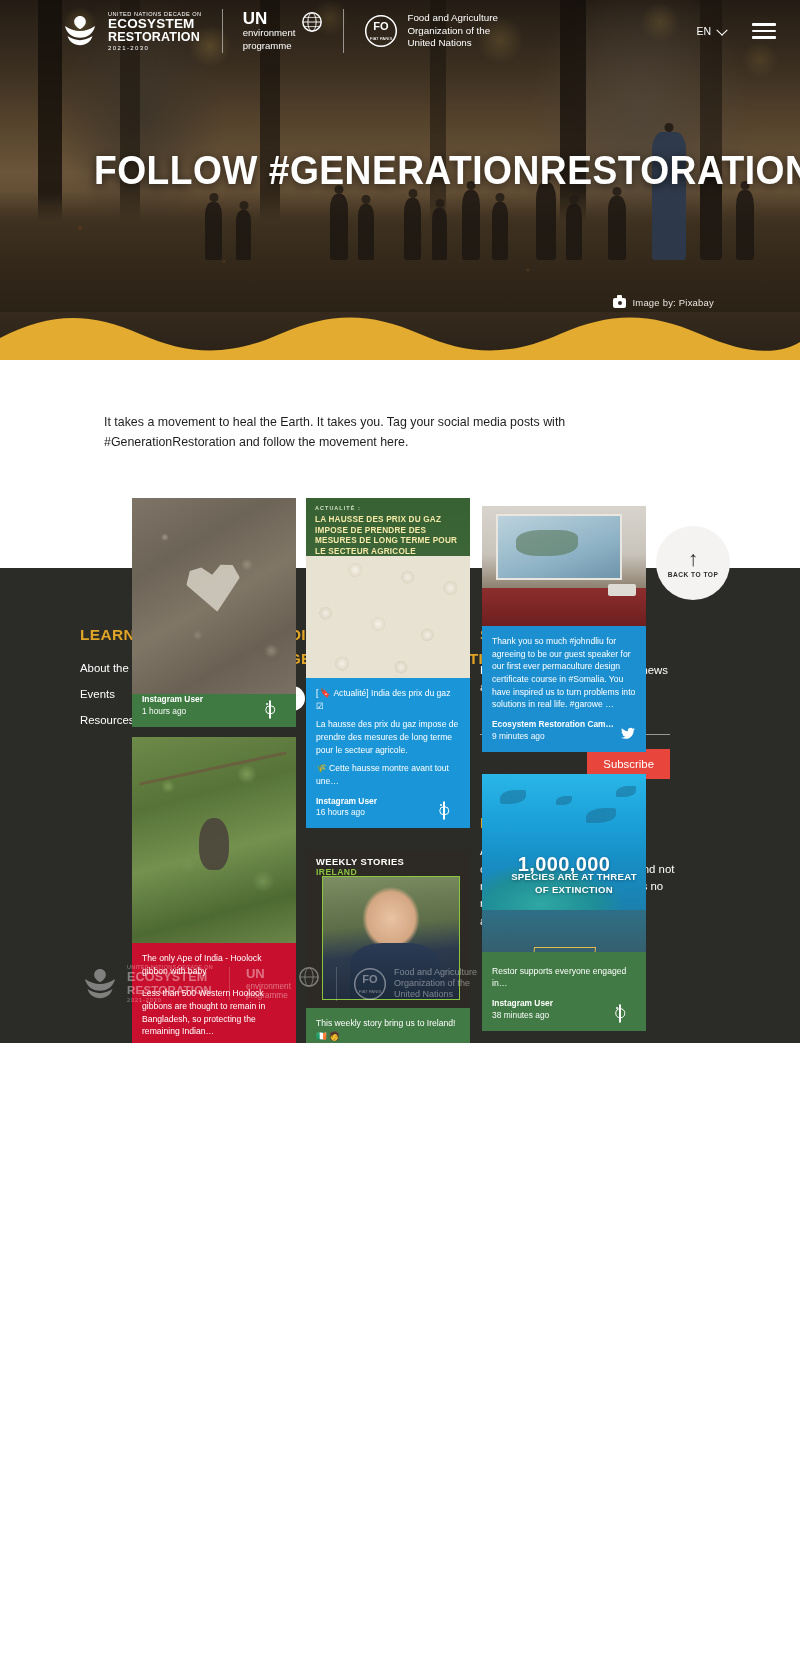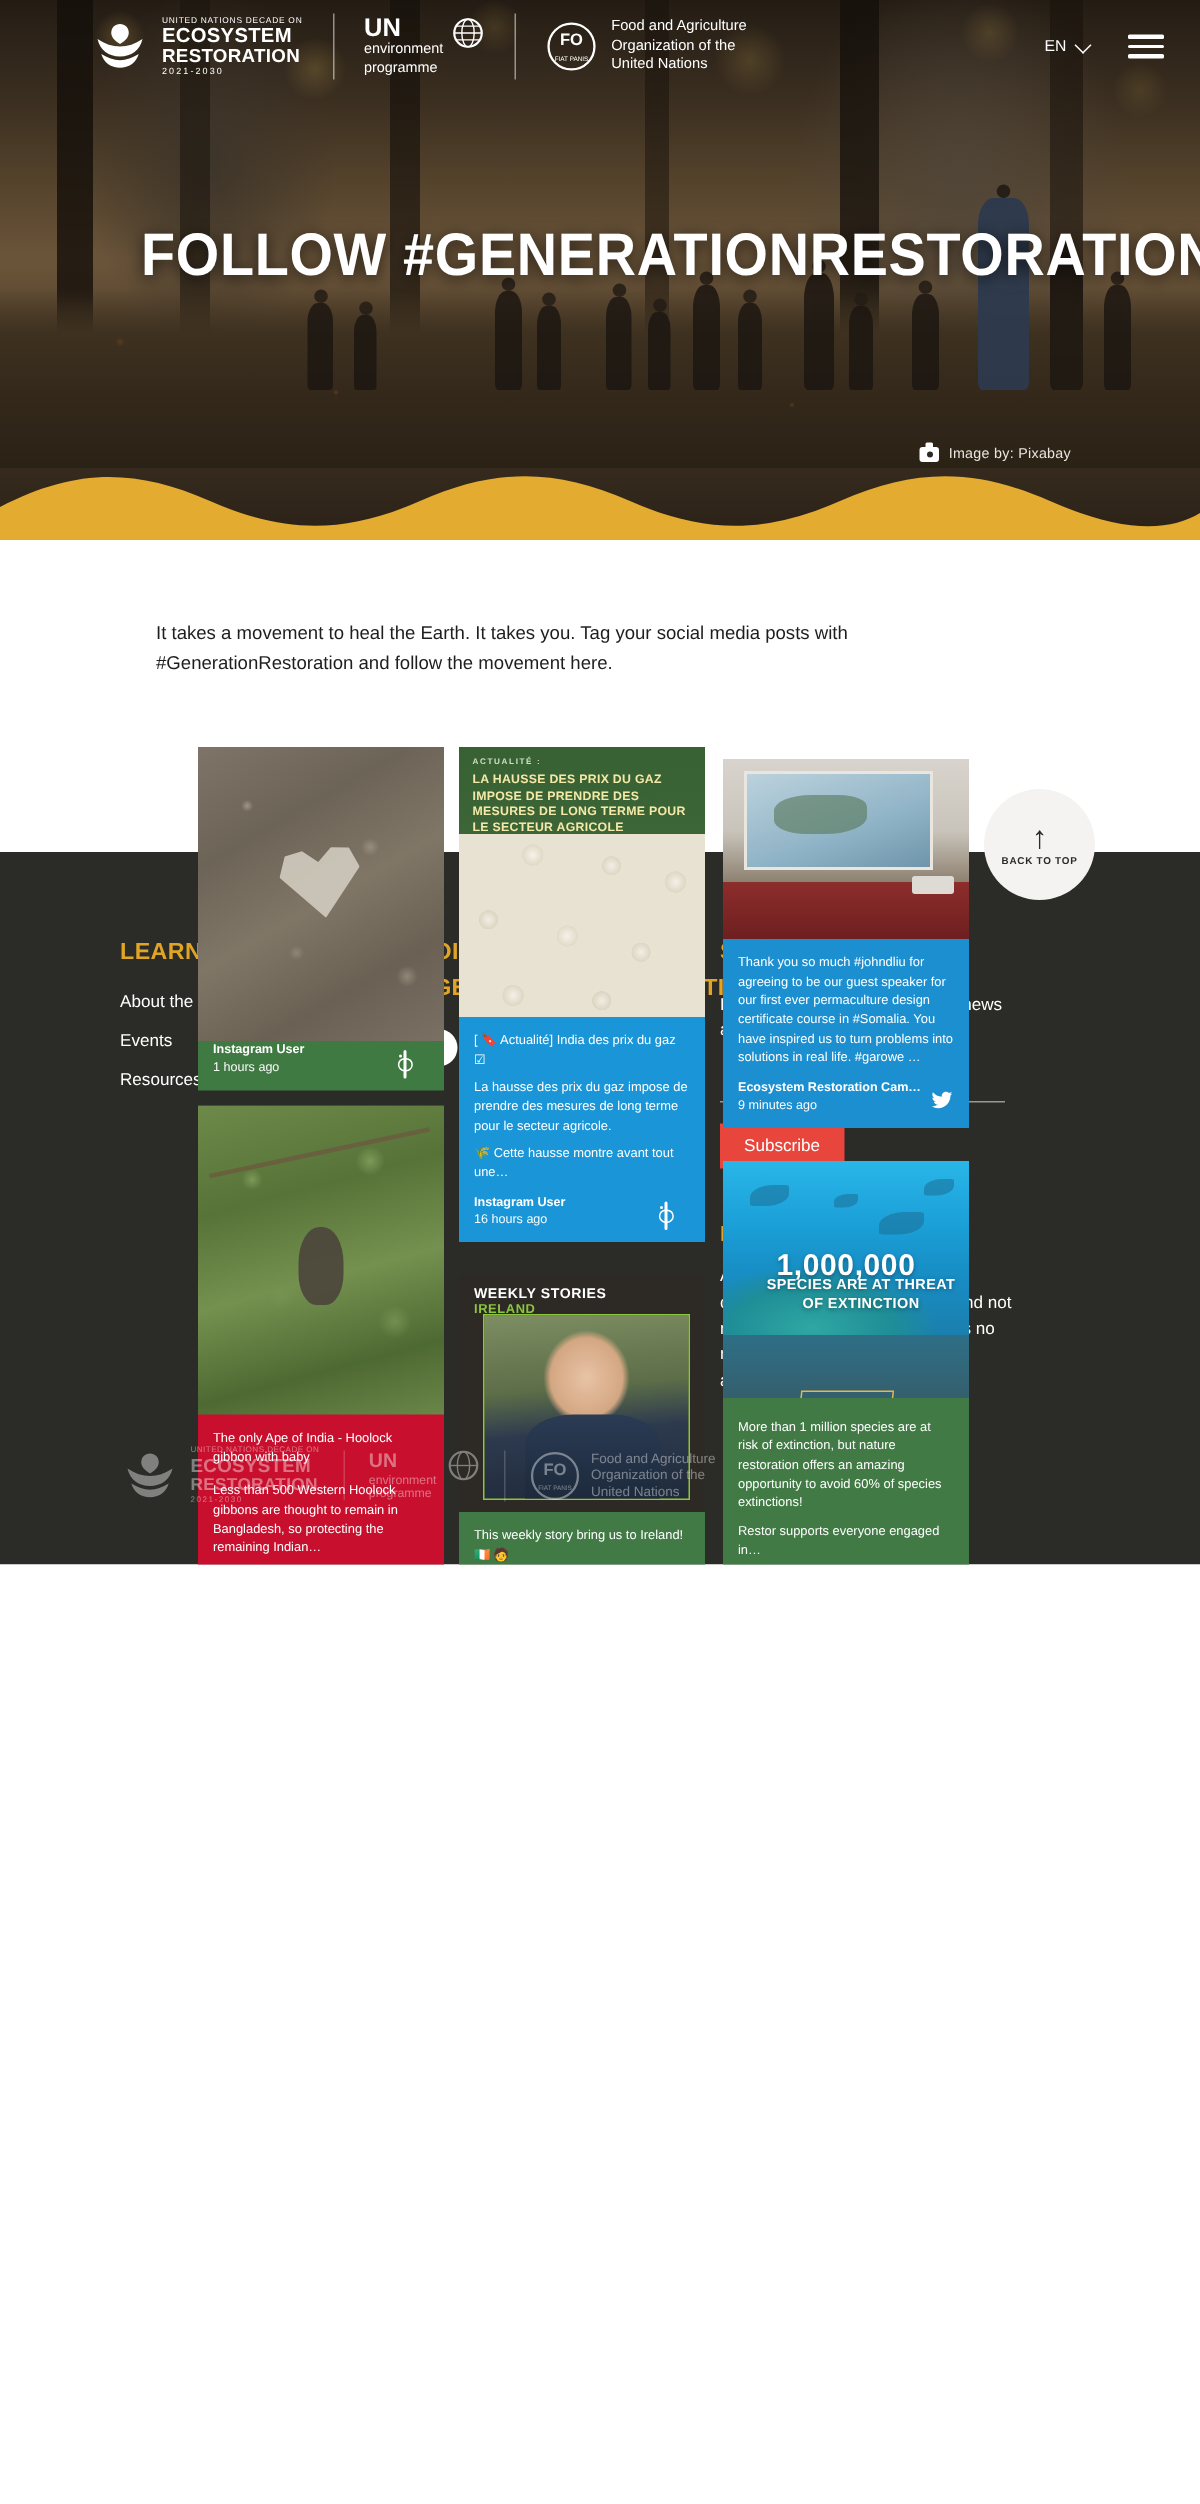--- a/index.html
+++ b/index.html
@@ -219,21 +219,21 @@
     background: linear-gradient(160deg, #bcd2dd, #8fb3c6 60%, #6f95ab);
     border: 2px solid #e9e6e0;
   }
   .m-screen .board::after {
     content:""; position:absolute; left: 18px; top: 14px; width: 62px; height: 26px;
     background: rgba(86,118,86,.6); border-radius: 40% 30% 45% 35%;
   }
   .m-screen .drape { position:absolute; left:0; right:0; bottom:0; height: 38px; background: linear-gradient(180deg, #8d2d2c, #6e1f20); }
   .m-screen .proj { position:absolute; right: 10px; bottom: 30px; width: 28px; height: 12px; background:#dedbd4; border-radius:2px; }
   .m-reef {
-    height: 116px;
+    height: 136px;
     background:
       radial-gradient(ellipse 120px 60px at 36% 96%, #2fa7a3 0%, #1f8e97 45%, transparent 70%),
       linear-gradient(180deg, #29b6e8 0%, #1ba0d8 36%, #178fc6 62%, #1b7fae 100%);
     position: relative;
   }
   .m-reef .fish { position:absolute; background:#1b6e93; opacity:.55; border-radius: 60% 10% 60% 10%; }
   .reef-num {
     position:absolute; left:0; right:0; bottom: 34px; text-align:center;
     font-family: "Liberation Sans Narrow", "Liberation Sans", sans-serif;
     font-size: 20px; font-weight: bold; color:#fff; letter-spacing:.4px;
@@ -334,21 +334,21 @@
   }
   .soc svg { width: 15px; height: 15px; fill: #2b2b28; }
   .f-sub { font-size: 11.4px; line-height: 1.5; margin-bottom: 14px; max-width: 195px; }
   .email-field {
     width: 190px; background: transparent; border: none;
     border-bottom: 1.5px solid #9a9894;
     color: #cfcdc9; font-size: 10.4px; padding: 6px 2px 7px 2px;
     font-family: "Liberation Sans", sans-serif; outline: none;
   }
   .email-field::placeholder { color: #cfcdc9; }
-  .sub-row { width: 190px; display:flex; justify-content:flex-start; margin-top: 14px; }
+  .sub-row { width: 190px; display:flex; justify-content:flex-end; margin-top: 14px; }
   .sub-btn {
     background: #e8453c; color:#fff; border:none; cursor:pointer;
     font-family: "Liberation Sans", sans-serif;
     font-size: 11.4px; padding: 9px 16px;
   }
   .disclaimer-head {
     font-family: "Liberation Sans Narrow", "Liberation Sans", sans-serif;
     color: #e0a526; font-size: 14.5px; font-weight: bold; letter-spacing: .3px;
     margin: 36px 0 12px 0;
   }
@@ -628,21 +628,20 @@
               <span class="seg">SPECIES ARE AT THREAT</span><br>
               <span class="seg">OF EXTINCTION</span>
             </div>
           </div>
           <div class="m-reef-lower">
             <div class="restor-badge">RESTOR</div>
           </div>
         </div>
         <div class="card-body" style="padding-top:13px;">
           <div class="card-text">
-            <p>More than 1 million species are at risk of extinction, but nature restoration offers an amazing opportunity to avoid 60% of species extinctions!</p>
             <p>Restor supports everyone engaged in…</p>
           </div>
         </div>
         <div class="card-foot">
           <div class="card-meta">
             <span class="user">Instagram User</span>
             <span class="time">38 minutes ago</span>
           </div>
           <span class="net"><span class="ig-glyph"></span></span>
         </div>

